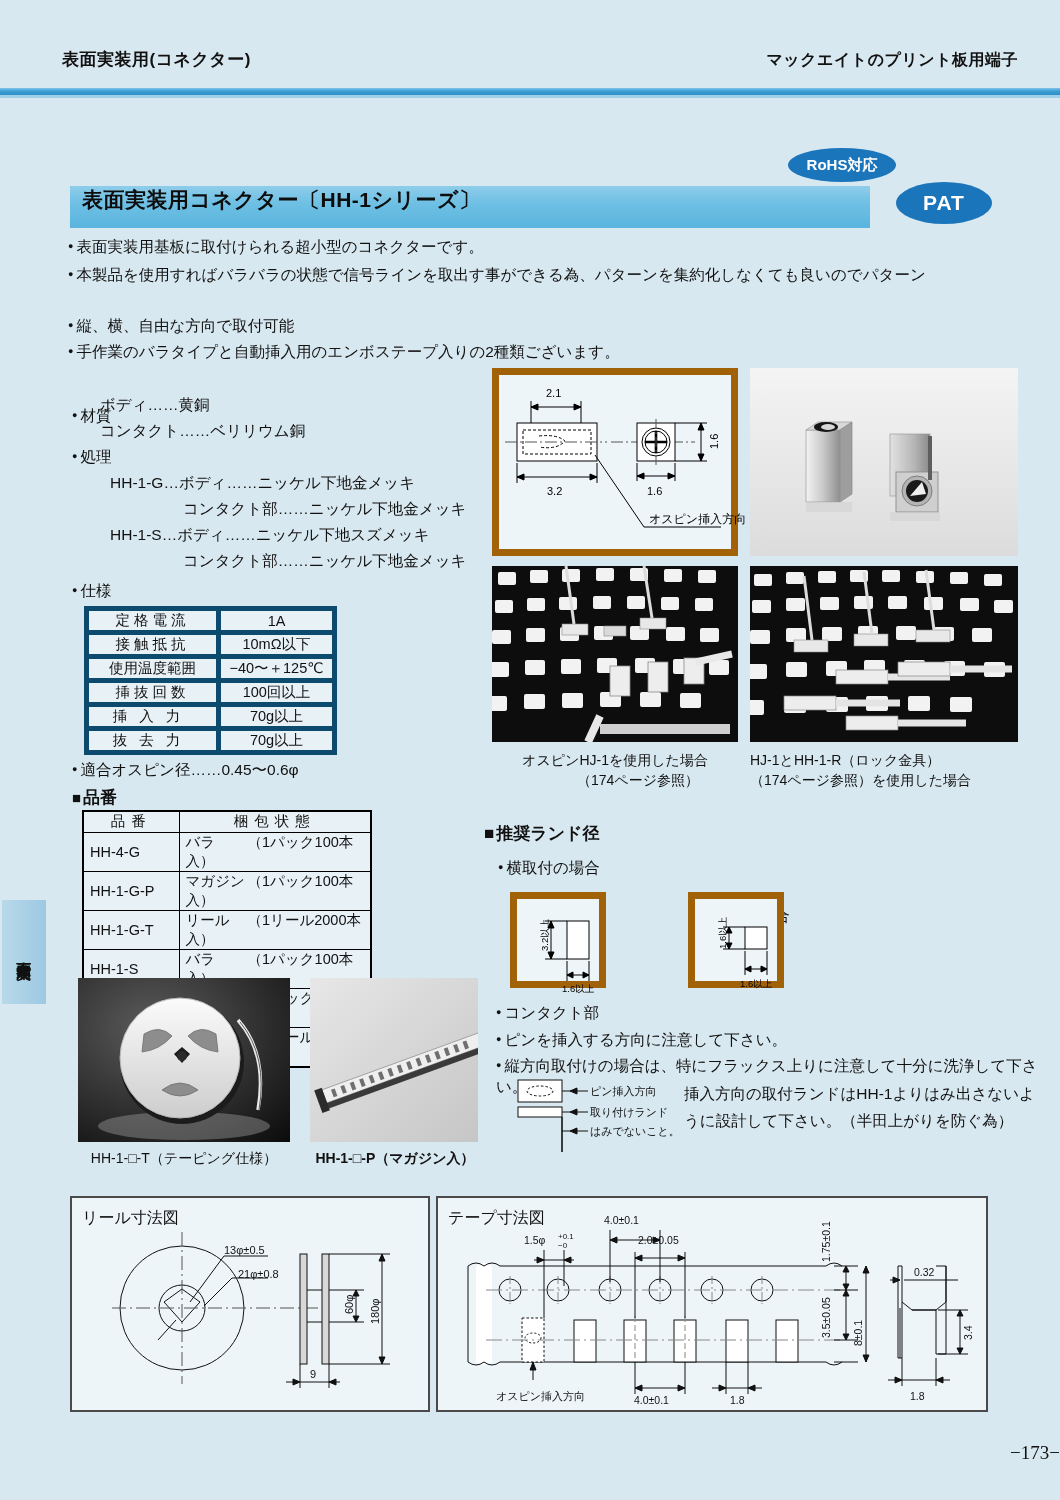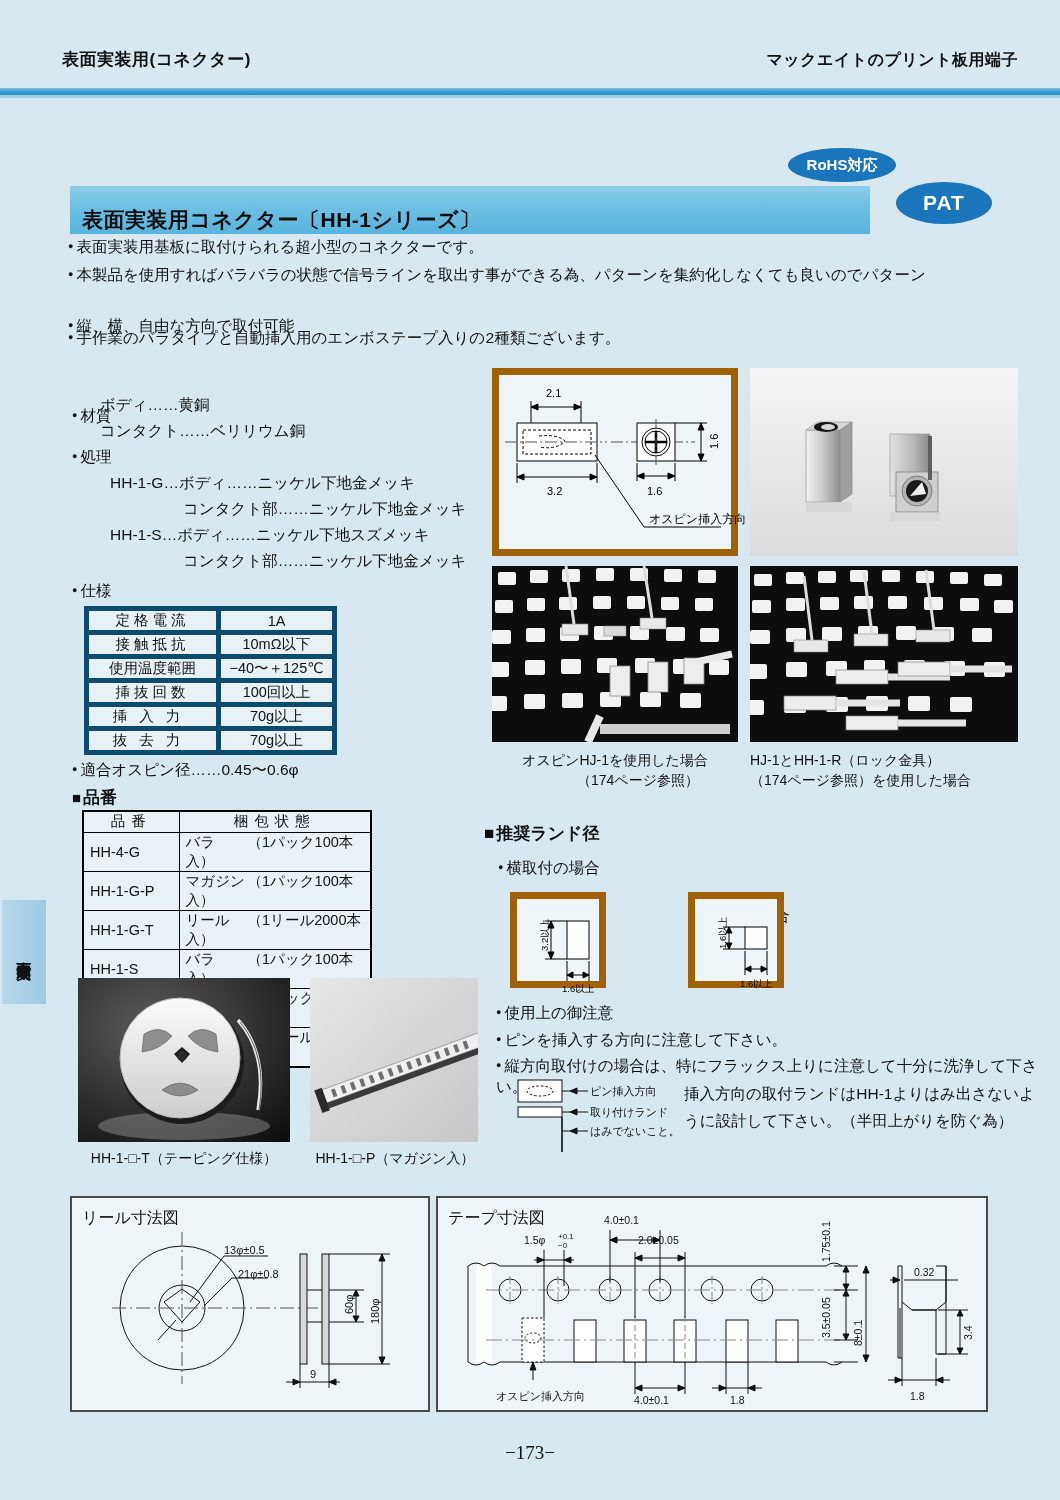--- a/index.html
+++ b/index.html
@@ -21,23 +21,23 @@
               background:linear-gradient(to bottom,#7fc3e8 0%,#3a9fd4 45%,#2e8fc6 100%); }
   .hdr-rule2{ position:absolute; left:0; top:95px; width:1060px; height:3px; background:#9fd2ea;}
 
   
   .rohs {
     position:absolute; left:788px; top:148px; width:108px; height:34px;
     border-radius:50%; background:#1b75bb; color:#fff; font-size:15px; font-weight:700;
     display:flex; align-items:center; justify-content:center; letter-spacing:0px;
   }
   .titlebar {
-    position:absolute; left:70px; top:186px; width:800px; height:48px;
+    position:absolute; left:70px; top:186px; width:800px; height:42px;
     background:linear-gradient(to bottom,#8ecdea 0%,#6fc0e4 40%,#59b4de 100%);
-    display:flex; align-items:flex-end;
+    display:flex; align-items:flex-start;
   }
   .titlebar span { font-size:21px; font-weight:700; color:#0d0d0d; padding-left:12px; letter-spacing:.5px;}
   .pat {
     position:absolute; left:896px; top:182px; width:96px; height:42px;
     border-radius:50%; background:#1b75bb; color:#fff; font-size:21px; font-weight:700;
     display:flex; align-items:center; justify-content:center; letter-spacing:1px;
   }
 
   
   .bl { position:absolute; font-size:15.5px; line-height:1.62; }
@@ -77,21 +77,21 @@
 
   
   .dwg { position:absolute; background:#eef5f9; border:7px solid #a16207;}
 
   svg { display:block; }
 
   
   .botbox { position:absolute; border:2px solid #4a4a4a; background:#eef5f9; }
   .botlbl { position:absolute; font-size:16px; }
 
-  .pgno { position:absolute; left:0; top:1442px; width:1060px; text-align:center;
+  .pgno { position:absolute; left:0; top:1442px; width:1060px; text-align:right;
           font-size:19px; font-family:"Liberation Serif", serif;}
 </style>
 </head>
 <body>
 
 <div class="page">
 
   <div class="hdr-band"></div>
   <div class="hdr-left">表面実装用(コネクター)</div>
   <div class="hdr-right">マックエイトのプリント板用端子</div>
@@ -106,21 +106,21 @@
 
   <div class="bl" style="left:68px; top:234px; width:960px;">
     <div class="b">表面実装用基板に取付けられる超小型のコネクターです。</div>
   </div>
   <div class="bl" style="left:68px; top:262px; width:980px;">
     <div class="b">本製品を使用すればバラバラの状態で信号ラインを取出す事ができる為、パターンを集約化しなくても良いのでパターン</div>
   </div>
   <div class="bl" style="left:68px; top:313px;">
     <div class="b">縦、横、自由な方向で取付可能</div>
   </div>
-  <div class="bl" style="left:68px; top:327px;font-family:Liberation Mono, monospace;">
+  <div class="bl" style="left:68px; top:339px;">
     <div class="b">手作業のバラタイプと自動挿入用のエンボステープ入りの2種類ございます。</div>
   </div>
 
   <div class="bl" style="left:72px; top:367px;margin-top:36px;">
     <div class="b">材質</div>
   </div>
   <div class="bl" style="left:100px; top:392px;">ボディ……黄銅</div>
   <div class="bl" style="left:100px; top:418px;">コンタクト……ベリリウム銅</div>
 
   <div class="bl" style="left:72px; top:444px;">
@@ -470,21 +470,21 @@
         <path d="M50 52 V76 M72 52 V76"></path>
         <path d="M50 70 H72"></path>
         <path d="M50 70 l6 -3 v6 z M72 70 l-6 -3 v6 z" fill="#000"></path>
       </g>
       <text x="0" y="0" transform="translate(31,50) rotate(-90)" font-size="9.5" font-family="Liberation Sans, sans-serif">1.6以上</text>
       <text x="45" y="88" font-size="9.5" font-family="Liberation Sans, sans-serif">1.6以上</text>
     </svg>
   </div>
 
   <div style="position:absolute; left:496px; top:1003px; font-size:15.5px;">
-    <span style="font-size:9px; vertical-align:3px; margin-right:3px;">●</span><span>使用上の御注意</span>
+    <span style="font-size:9px; vertical-align:3px; margin-right:3px;">●</span><span>コンタクト部</span>
   </div>
   <div style="position:absolute; left:496px; top:1030px; font-size:15.5px;">
     <span style="font-size:9px; vertical-align:3px; margin-right:3px;">●</span><span>ピンを挿入する方向に注意して下さい。</span>
   </div>
   <div style="position:absolute; left:496px; top:1056px; font-size:15.5px;">
     <span style="font-size:9px; vertical-align:3px; margin-right:3px;">●</span><span>縦方向取付けの場合は、特にフラックス上りに注意して十分に洗浄して下さい。</span>
   </div>
 
   <div style="position:absolute; left:512px; top:1076px; width:190px; height:76px;">
     <svg width="190" height="76" viewBox="0 0 190 76">
@@ -565,21 +565,21 @@
           <rect x="138" y="89" width="4" height="8"></rect>
             <rect x="148" y="89" width="4" height="8"></rect>
           <rect x="158" y="89" width="4" height="8"></rect>
         </g>
         <rect x="2" y="84" width="8" height="24" fill="#2b2b2b"></rect>
       </g>
     </svg>
   </div>
 
   <div class="cap" style="left:78px; top:1148px; width:212px;">HH-1-□-T（テーピング仕様）</div>
-  <div class="cap" style="left:300px; top:1148px; width:190px;">HH-1-□-P（マガジン入）</div>
+  <div class="cap" style="left:300px; top:1148px; width:190px;font-weight:bold;">HH-1-□-P（マガジン入）</div>
 
   <div class="botbox" style="left:70px; top:1196px; width:360px; height:216px;">
     <svg width="356" height="212" viewBox="0 0 356 212">
       <g stroke="#111" fill="none" stroke-width="1">
 
         <circle cx="110" cy="110" r="62"></circle>
         <circle cx="110" cy="110" r="23"></circle>
         <path d="M92 104 l18 -13 l18 13 l-18 20 z"></path>
         <path d="M110 34 V186" stroke="#555" stroke-dasharray="14 4 2 4"></path>
         <path d="M40 110 H250" stroke="#555" stroke-dasharray="14 4 2 4"></path>

